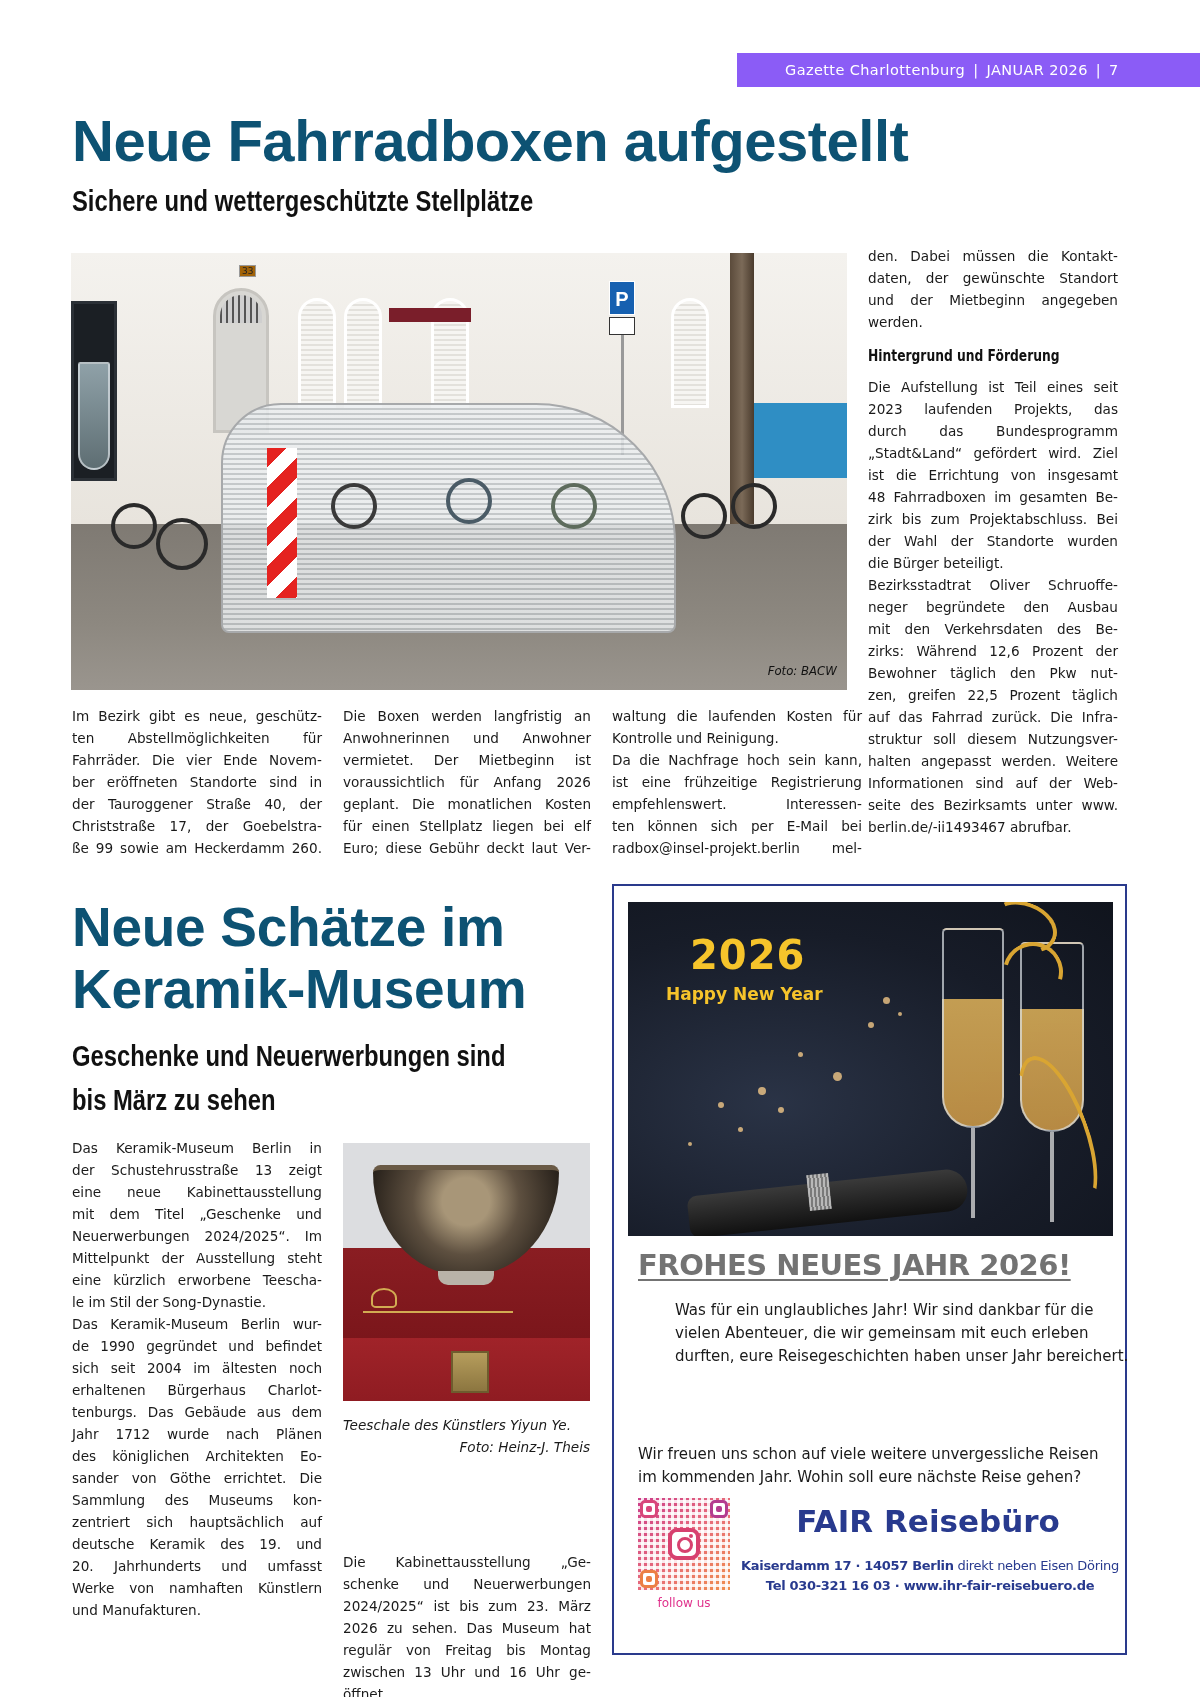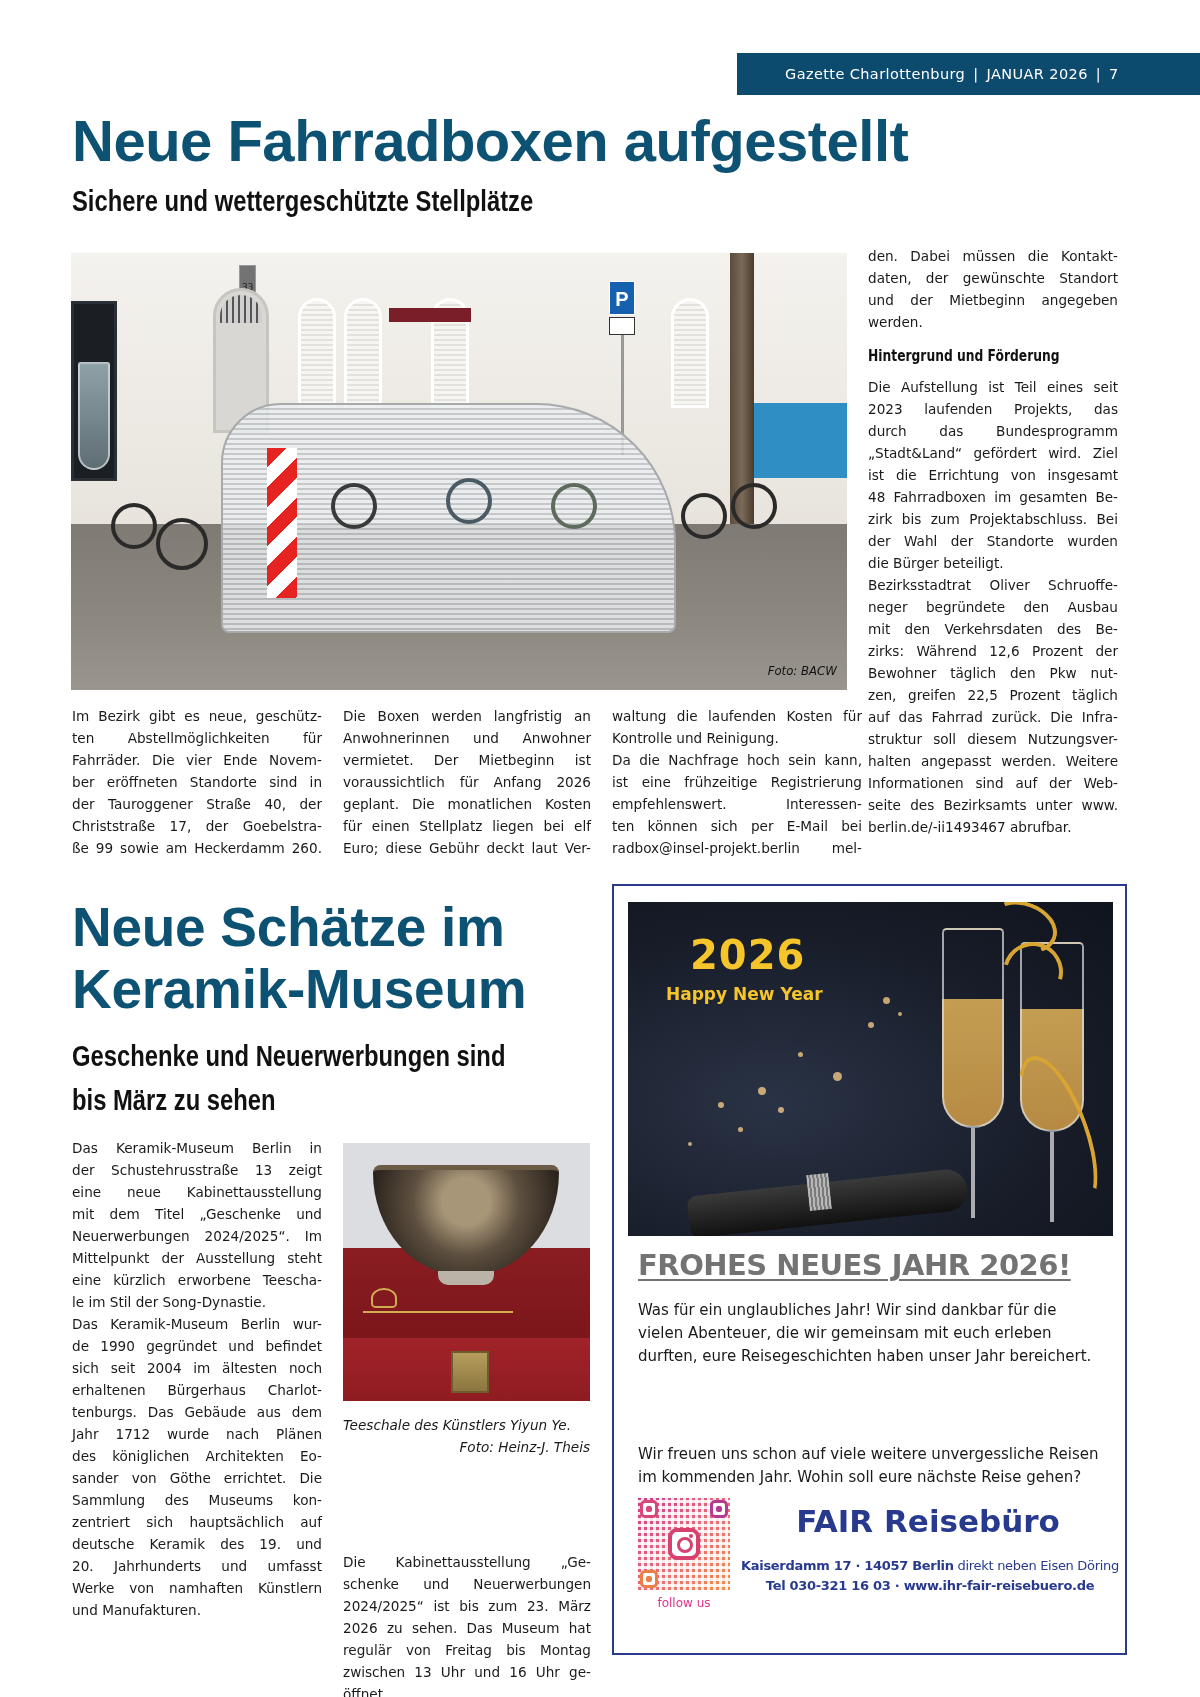--- a/index.html
+++ b/index.html
@@ -1,21 +1,21 @@
 <!DOCTYPE html>
 <html><head>
   <meta charset="utf-8">
   <style>
     * { box-sizing: border-box; margin: 0; padding: 0; }
     html, body { width: 1200px; height: 1697px; background: #ffffff; overflow: hidden; }
     body { position: relative; font-family: "DejaVu Sans", sans-serif; color: #1a1a1a; }
 
     .header-bar {
-      position: absolute; left: 737px; top: 53px; width: 463px; height: 42px;
-      background: #0c4a6e; color: #ffffff;
+      position: absolute; left: 737px; top: 53px; width: 463px; height: 34px;
+      background: #8b5cf6; color: #ffffff;
       font-family: "DejaVu Sans", sans-serif; font-size: 14.5px; letter-spacing: 0.4px;
       display: flex; align-items: center; justify-content: flex-start; padding-left: 48px;
     }
     .header-bar .sep { margin: 0 8px; }
 
     .title-main {
       position: absolute; left: 72px; top: 112px;
       font-family: "Liberation Sans", sans-serif; font-size: 58px; color: #0d5273;
       letter-spacing: -0.5px; line-height: 1;
     }
@@ -28,21 +28,21 @@
     
     .photo-bike {
       position: absolute; left: 71px; top: 253px; width: 776px; height: 437px;
       overflow: hidden; background: #e9e6e1;
     }
     .photo-bike .facade { position: absolute; left: 0; top: 0; width: 100%; height: 62%; background: linear-gradient(#f4f2ee, #e8e4dd); }
     .photo-bike .storefront { position: absolute; left: 0; top: 48px; width: 46px; height: 180px; background: #1b1f24; border: 3px solid #2b3036; }
     .photo-bike .storefront .glass { position: absolute; left: 4px; top: 58px; right: 4px; bottom: 8px; background: linear-gradient(#8fa1a8, #5e6e73); }
     .photo-bike .door-arch { position: absolute; left: 142px; top: 35px; width: 56px; height: 145px; border-radius: 28px 28px 0 0; background: #d8d7d3; border: 3px solid #c7c5c0; }
     .photo-bike .door-arch .fan { position: absolute; left: 4px; top: 4px; right: 4px; height: 28px; border-radius: 24px 24px 0 0; background: repeating-linear-gradient(90deg,#555 0 2px,#cfcfcf 2px 6px); }
-    .photo-bike .house-num { position: absolute; left: 168px; top: 12px; background: #737373; border: 1px solid #999; font-size: 9px; padding: 16px 2px; color: #222; }
+    .photo-bike .house-num { position: absolute; left: 168px; top: 12px; background: #a16207; border: 1px solid #999; font-size: 9px; padding: 0 2px; color: #222; }
     .photo-bike .win-arch { position: absolute; top: 45px; width: 38px; height: 110px; border-radius: 19px 19px 0 0; background: repeating-linear-gradient(#f6f5f2 0 3px,#e3e1dc 3px 5px); border: 3px solid #ffffff; }
     .photo-bike .awning { position: absolute; left: 318px; top: 55px; width: 82px; height: 14px; background: #7a1e2a; }
     .photo-bike .psign { position: absolute; left: 538px; top: 28px; width: 26px; height: 34px; background: #1660b0; color: #fff; font: bold 20px "Liberation Sans", sans-serif; text-align: center; line-height: 34px; border: 1px solid #fff; }
     .photo-bike .bikesign { position: absolute; left: 538px; top: 64px; width: 26px; height: 18px; background: #fff; border: 1px solid #333; }
     .photo-bike .pole { position: absolute; left: 550px; top: 82px; width: 3px; height: 120px; background: #999; }
     .photo-bike .tree { position: absolute; left: 659px; top: 0; width: 24px; height: 300px; background: linear-gradient(90deg,#5b4b3b,#7b6a58,#4a3b2d); }
     .photo-bike .blue-box { position: absolute; left: 683px; top: 150px; width: 93px; height: 75px; background: #2f8ec4; }
     .photo-bike .street { position: absolute; left: 0; top: 62%; width: 100%; height: 38%; background: linear-gradient(#7f7a73, #8d8880 60%, #9a958e); }
     .photo-bike .shelter {
       position: absolute; left: 150px; top: 150px; width: 455px; height: 230px;
@@ -336,21 +336,21 @@
     <div class="stem" style="left:422px;top:230px;height:90px"></div>
     <div class="ribbon" style="left:360px;top:0px;width:70px;height:50px;transform:rotate(20deg)"></div>
     <div class="ribbon" style="left:375px;top:40px;width:60px;height:60px;transform:rotate(-30deg)"></div>
     <div class="ribbon" style="left:400px;top:150px;width:60px;height:160px;transform:rotate(-20deg)"></div>
     <div class="ad-year">2026</div>
     <div class="ad-hny">Happy New Year</div>
   </div>
 
   <div class="ad-headline">FROHES NEUES JAHR 2026!</div>
 
-  <div class="ad-para" style="top:413px;">
+  <div class="ad-para" style="top:413px;margin-left:37px;">
     <span class="line">Was für ein unglaubliches Jahr! Wir sind dankbar für die</span>
     <span class="line">vielen Abenteuer, die wir gemeinsam mit euch erleben</span>
     <span class="line">durften, eure Reisegeschichten haben unser Jahr bereichert.</span>
   </div>
   <div class="ad-para" style="top:557px;">
     <span class="line">Wir freuen uns schon auf viele weitere unvergessliche Reisen</span>
     <span class="line">im kommenden Jahr. Wohin soll eure nächste Reise gehen?</span>
   </div>
 
   <div class="qr">

